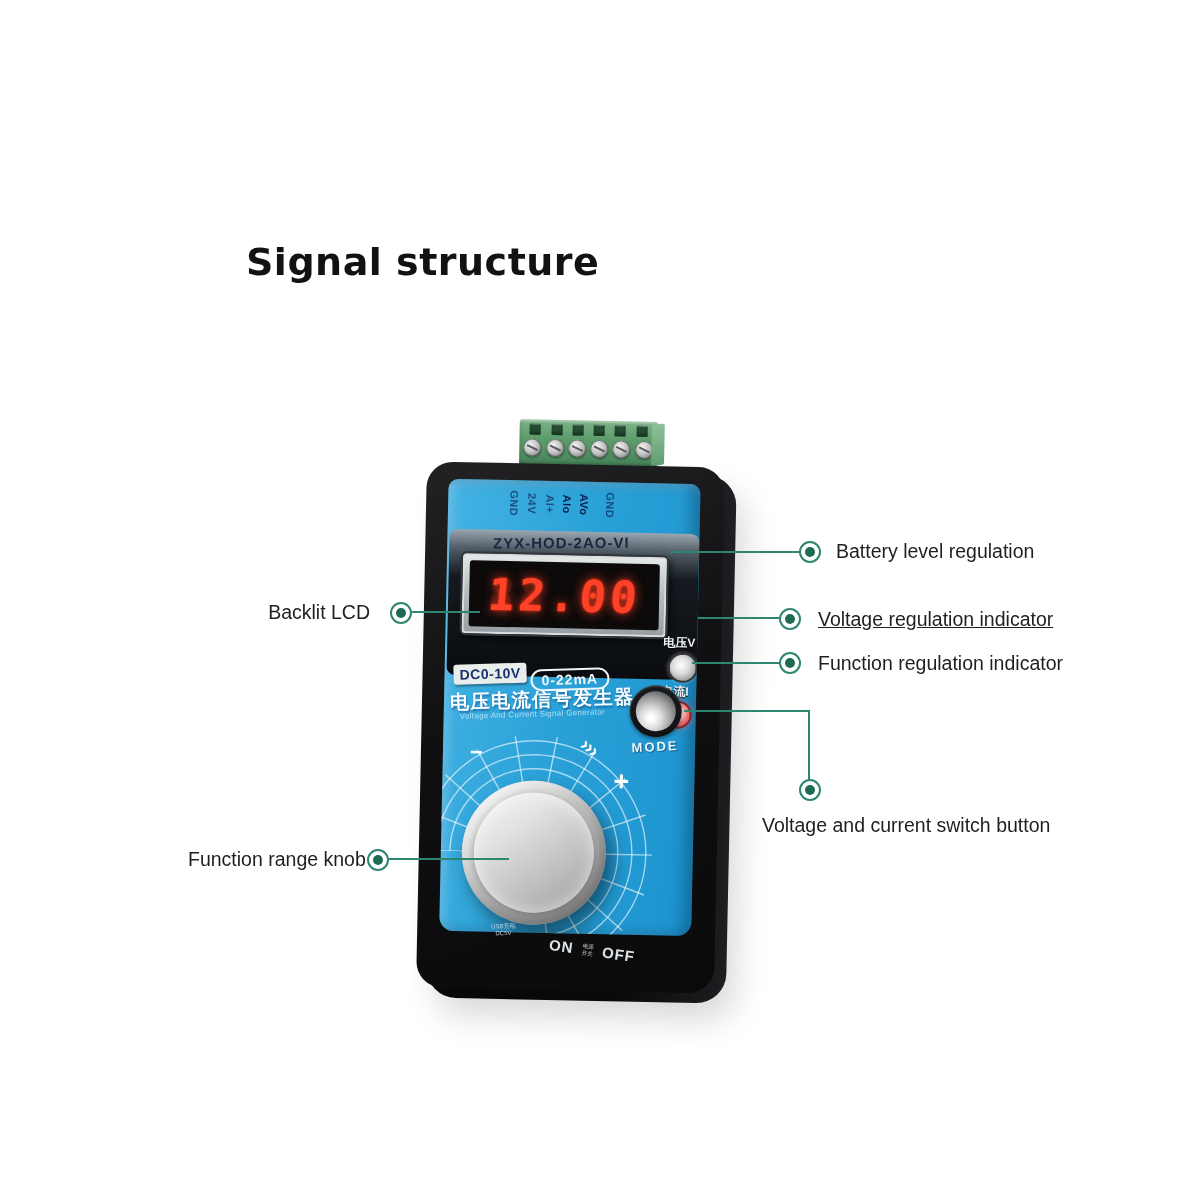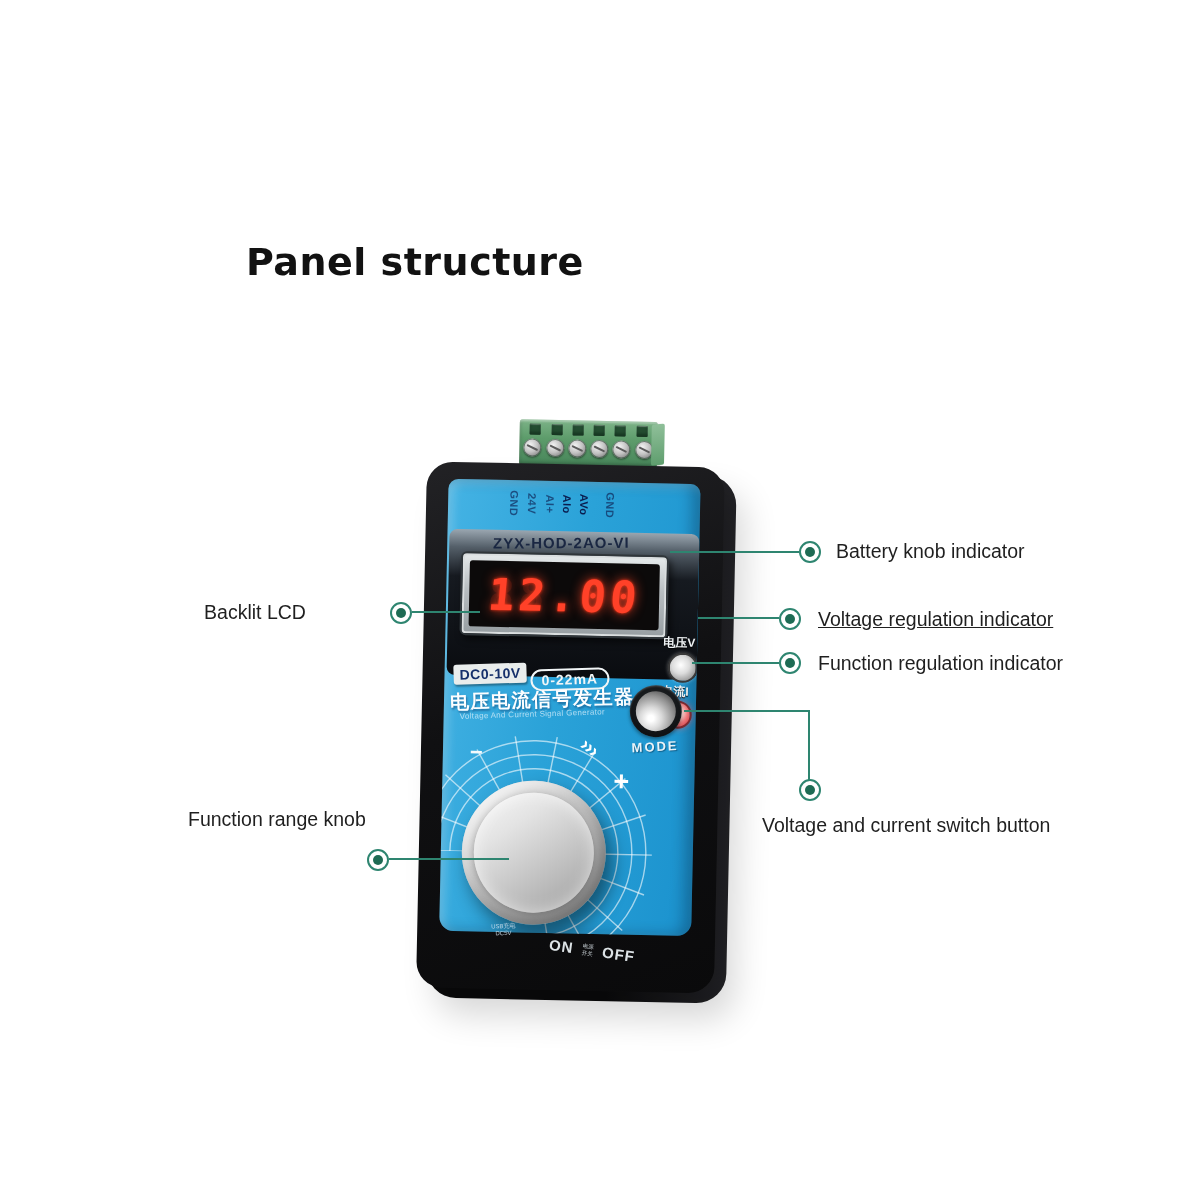--- a/index.html
+++ b/index.html
@@ -128,21 +128,21 @@
   .power-row{position:absolute;left:132px;top:477px;display:flex;align-items:center;gap:9px;
     transform:rotate(7deg);color:#dde3e6;}
   .pw-on,.pw-off{font-size:15px;font-weight:800;letter-spacing:1px;}
   .pw-cap{font-size:5.5px;line-height:6.5px;color:#c8d0d5;text-align:center;}
 </style>
 </head>
 <body>
 
 <div class="canvas">
 
-  <div class="abs page-title">Panel structure</div>
+  <div class="abs page-title">Signal structure</div>
 
   <div class="abs device-wrap">
 
     <div class="tblock">
       <div class="teeth">
         <div class="tooth"></div>
         <div class="tooth"></div>
         <div class="tooth"></div>
         <div class="tooth"></div>
         <div class="tooth"></div>
@@ -259,37 +259,37 @@
         <div class="pw-on">ON</div>
         <div class="pw-cap">
           <div>电源</div>
           <div>开关</div>
         </div>
         <div class="pw-off">OFF</div>
       </div>
     </div>
   </div>
 
-  <div class="co-label" style="left:140px;top:601px;width:230px;text-align:center;">Backlit LCD</div>
+  <div class="co-label" style="left:140px;top:601px;width:230px;text-align:right;">Backlit LCD</div>
   <div class="marker" style="left:390px;top:602px;">
       <div class="dot"></div>
     </div>
   <div class="co-line" style="left:412px;top:611px;width:68px;"></div>
 
-  <div class="co-label" style="left:188px;top:808px;">Function range knob</div>
+  <div class="co-label" style="left:188px;top:848px;">Function range knob</div>
   <div class="marker" style="left:367px;top:849px;">
       <div class="dot"></div>
     </div>
   <div class="co-line" style="left:389px;top:858px;width:120px;"></div>
 
   <div class="co-line" style="left:670px;top:551px;width:129px;"></div>
   <div class="marker" style="left:799px;top:541px;">
       <div class="dot"></div>
     </div>
-  <div class="co-label" style="left:836px;top:540px;">Battery knob indicator</div>
+  <div class="co-label" style="left:836px;top:540px;">Battery level regulation</div>
 
   <div class="co-line" style="left:698px;top:617px;width:81px;"></div>
   <div class="marker" style="left:779px;top:608px;">
       <div class="dot"></div>
     </div>
   <div class="co-label" style="left:818px;top:608px;text-decoration:underline;">Voltage regulation indicator</div>
 
   <div class="co-line" style="left:692px;top:662px;width:87px;"></div>
   <div class="marker" style="left:779px;top:652px;">
       <div class="dot"></div>

